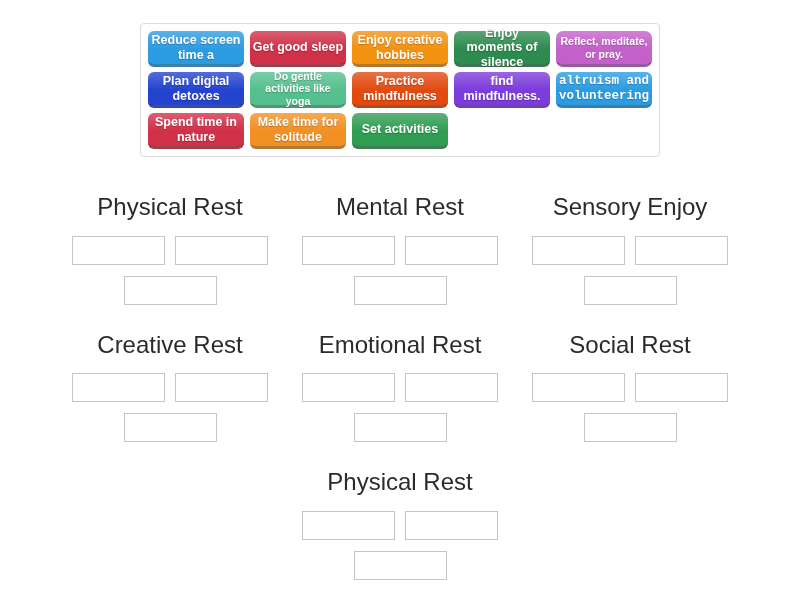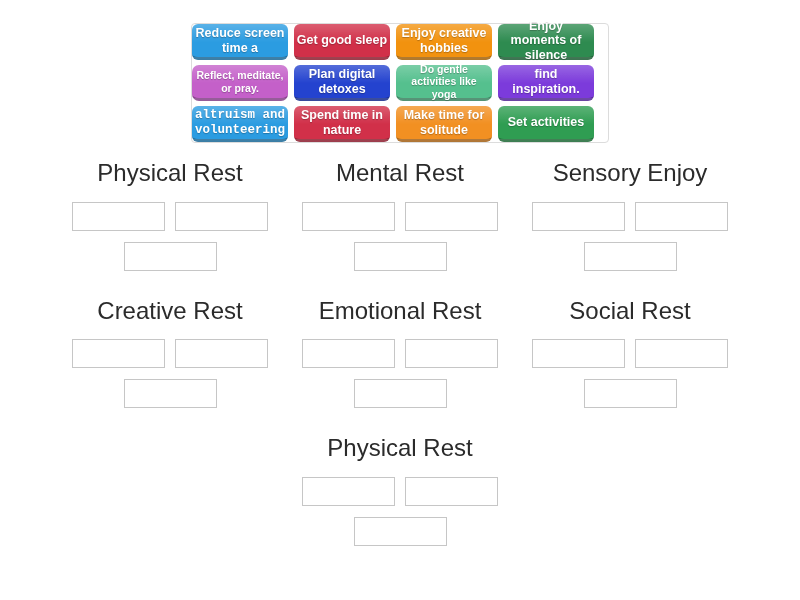--- a/index.html
+++ b/index.html
@@ -8,22 +8,23 @@
     width: 800px;
     height: 600px;
     background: #ffffff;
     font-family: "Liberation Sans", sans-serif;
     overflow: hidden;
   }
 
   
   .tray {
     box-sizing: border-box;
-    width: 418px;
+    width: 520px;
     margin: 23px auto 0;
+    padding: 7px;
     border: 1px solid #dcdcdc;
     border-radius: 4px;
     background: #ffffff;
     display: flex;
     flex-wrap: wrap;
     gap: 5px 6px;
   }
   .chip {
     box-sizing: border-box;
     flex: 0 0 96px;
@@ -49,21 +50,21 @@
     font-size: 10.5px;
     border-radius: 7px;
   }
 
   
   .board {
     display: grid;
     grid-template-columns: repeat(3, 230px);
     justify-content: center;
     row-gap: 26px;
-    margin-top: 16px;
+    margin-top: 36px;
   }
   .category {
     display: flex;
     flex-direction: column;
     align-items: center;
   }
   .category.center-col {
     grid-column: 2;
   }
   .category-title {
@@ -91,21 +92,22 @@
 <body>
 
 <div class="tray">
     <div class="chip" style="background-color: rgb(43, 156, 225);">Reduce screen time a</div>
     <div class="chip" style="background-color: rgb(209, 48, 73);">Get good sleep</div>
     <div class="chip" style="background-color: rgb(242, 146, 15);">Enjoy creative hobbies</div>
     <div class="chip" style="background-color: rgb(46, 139, 80);">Enjoy moments of silence</div>
     <div class="chip small" style="background-color: rgb(196, 96, 201);">Reflect, meditate, or pray.</div>
     <div class="chip" style="background-color: rgb(36, 67, 207);">Plan digital detoxes</div>
     <div class="chip small" style="background-color: rgb(85, 192, 142);">Do gentle activities like yoga</div>
-    <div class="chip" style="background-color: rgb(124, 59, 219);">find inspiration.</div>
+    <div class="chip" style="background-color: rgb(226, 74, 16);">Practice mindfulness</div>
+    <div class="chip" style="background-color: rgb(124, 59, 219);">find mindfulness.</div>
     <div class="chip" style="background-color: rgb(43, 156, 225); font-family: Liberation Mono, monospace;">altruism and volunteering</div>
     <div class="chip" style="background-color: rgb(209, 48, 73);">Spend time in nature</div>
     <div class="chip" style="background-color: rgb(242, 144, 34);">Make time for solitude</div>
     <div class="chip" style="background-color: rgb(47, 157, 82);">Set activities</div>
   </div>
 
 <div class="board">
     <div class="category">
     <h2 class="category-title">Physical Rest</h2>
     <div class="slot-pair">

